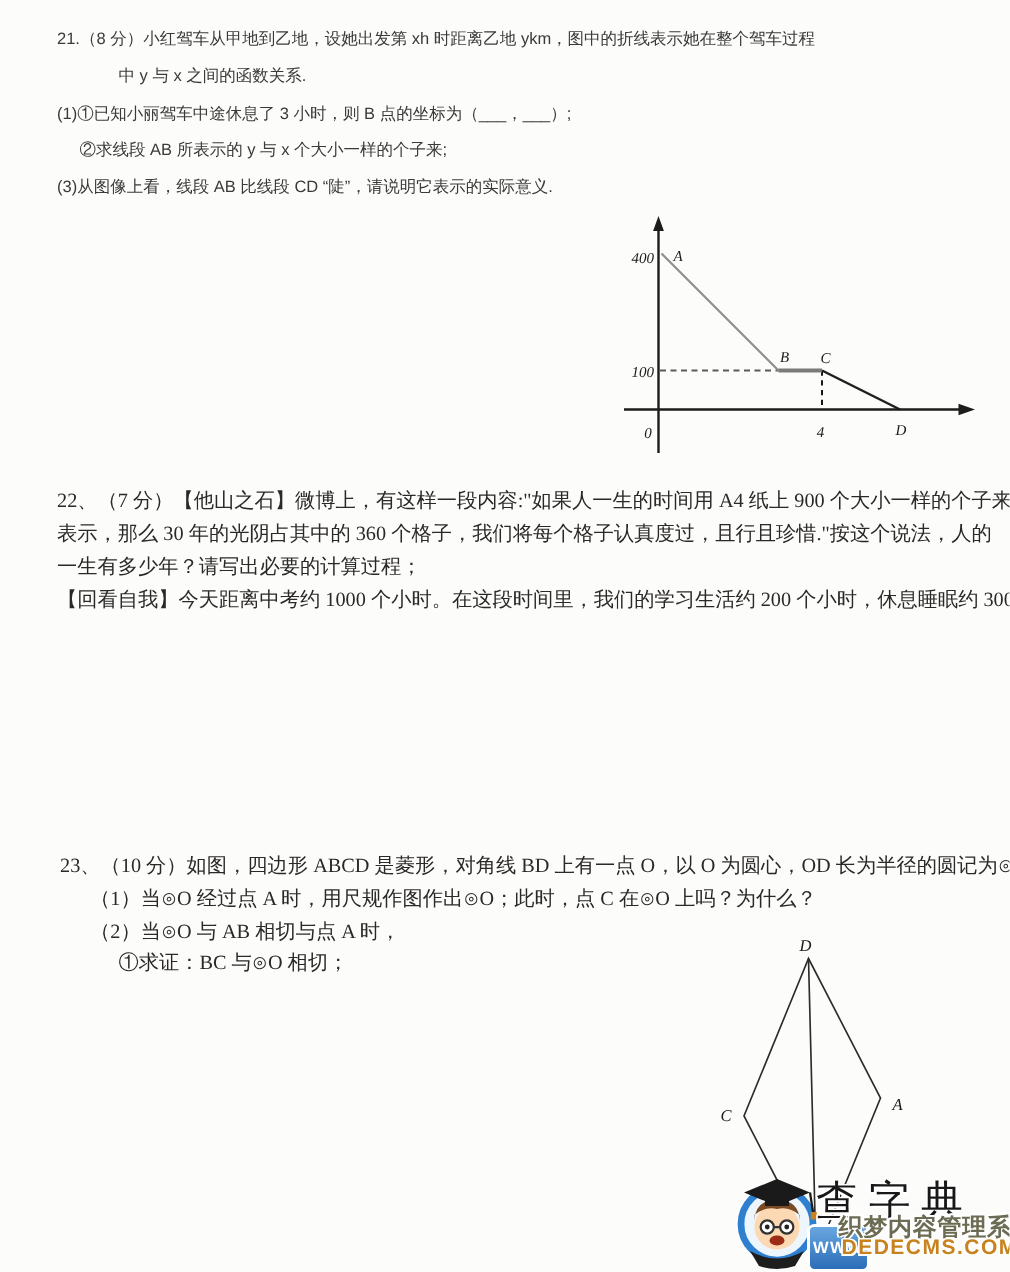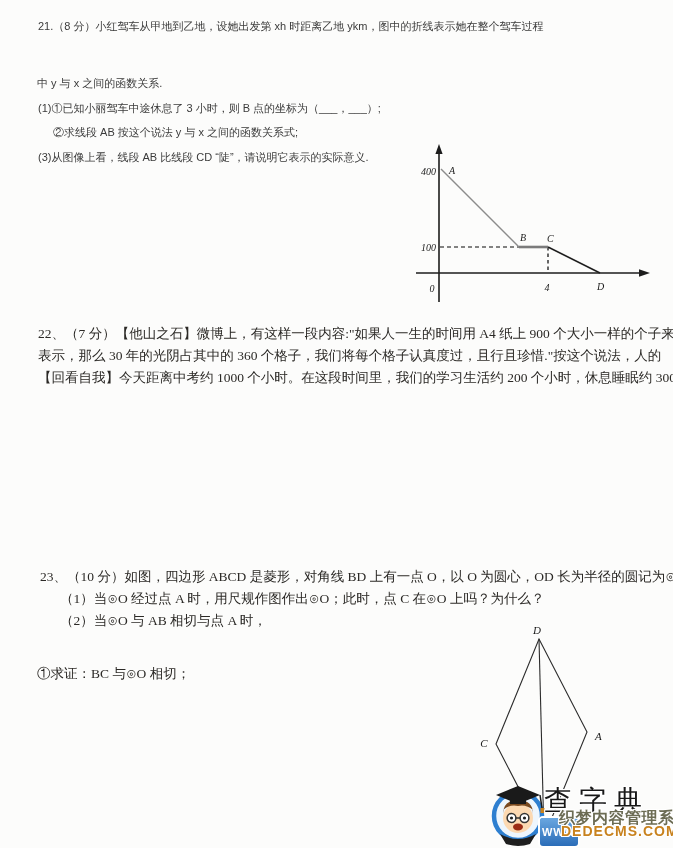--- a/index.html
+++ b/index.html
@@ -18,21 +18,21 @@
   .qline { white-space:nowrap; }
 
   #q21 { top:14px; line-height:24.8px; font-size:11px; font-weight:500; color:#3a3a3a;
          font-family:"Liberation Sans", sans-serif; }
   #q22 { top:323px; line-height:22px; font-size:13.5px; color:#2b2926;
          font-family:"Liberation Serif", serif; }
   #q23 { top:566px; line-height:21.8px; font-size:13.5px; color:#2b2926;
          font-family:"Liberation Serif", serif; }
 
   .ind-a { padding-left:38px; }
-  .ind-b { padding-left:37px;margin-top:32px; }
+  .ind-b { padding-left:79px; }
   .ind-c { padding-left:53px; }
   .ind-d { padding-left:40px; }
   .ind-e { padding-left:60px; }
 
   .answer-blank {
     display:inline-block;
     width:118px;
     height:13px;
     border-bottom:1.4px solid #1c1c1c;
     vertical-align:baseline;
@@ -84,21 +84,21 @@
 </style>
 </head>
 <body>
 
 <div class="page">
 
   <div class="qblock" id="q21">
     <div class="qline ind-a">21.（8 分）小红驾车从甲地到乙地，设她出发第 xh 时距离乙地 ykm，图中的折线表示她在整个驾车过程</div>
     <div class="qline ind-b">中 y 与 x 之间的函数关系.</div>
     <div class="qline ind-a">(1)①已知小丽驾车中途休息了 3 小时，则 B 点的坐标为（___，___）;</div>
-    <div class="qline ind-c">②求线段 AB 按这个说法 y 与 x 之间的函数关系式;</div>
+    <div class="qline ind-c">②求线段 AB 所表示的 y 与 x 个大小一样的个子来;</div>
     <div class="qline ind-a">(3)从图像上看，线段 AB 比线段 CD “陡”，请说明它表示的实际意义.</div>
   </div>
 
   <svg id="line-graph" class="figure" width="252" height="165" viewBox="0 0 252 165">
 
     <line x1="36" y1="10" x2="36" y2="160" stroke="#1c1c1c" stroke-width="1.6"></line>
     <polygon points="36,2 32.4,12 39.6,12" fill="#1c1c1c"></polygon>
     <line x1="13" y1="131" x2="240" y2="131" stroke="#1c1c1c" stroke-width="1.6"></line>
     <polygon points="247,131 236,127.2 236,134.8" fill="#1c1c1c"></polygon>
 
@@ -115,20 +115,21 @@
     <text x="144" y="149" text-anchor="middle" font-size="10" class="fig-label">4</text>
     <text x="46" y="32" font-size="10" class="fig-label">A</text>
     <text x="117" y="99" font-size="10" class="fig-label">B</text>
     <text x="144" y="100" font-size="10" class="fig-label">C</text>
     <text x="194" y="148" font-size="10" class="fig-label">D</text>
   </svg>
 
   <div class="qblock" id="q22">
     <div class="qline ind-a">22、（7 分）【他山之石】微博上，有这样一段内容:"如果人一生的时间用 A4 纸上 900 个大小一样的个子来</div>
     <div class="qline ind-a">表示，那么 30 年的光阴占其中的 360 个格子，我们将每个格子认真度过，且行且珍惜."按这个说法，人的</div>
+    <div class="qline ind-a">一生有多少年？请写出必要的计算过程；</div>
     <div class="qline ind-a">【回看自我】今天距离中考约 1000 个小时。在这段时间里，我们的学习生活约 200 个小时，休息睡眠约 300</div>
   </div>
 
   <div class="qblock" id="q23">
     <div class="qline ind-d">23、（10 分）如图，四边形 ABCD 是菱形，对角线 BD 上有一点 O，以 O 为圆心，OD 长为半径的圆记为⊙O，</div>
     <div class="qline ind-e">（1）当⊙O 经过点 A 时，用尺规作图作出⊙O；此时，点 C 在⊙O 上吗？为什么？</div>
     <div class="qline ind-e">（2）当⊙O 与 AB 相切与点 A 时，</div>
     <div class="qline ind-b">①求证：BC 与⊙O 相切；</div>
   </div>
 

